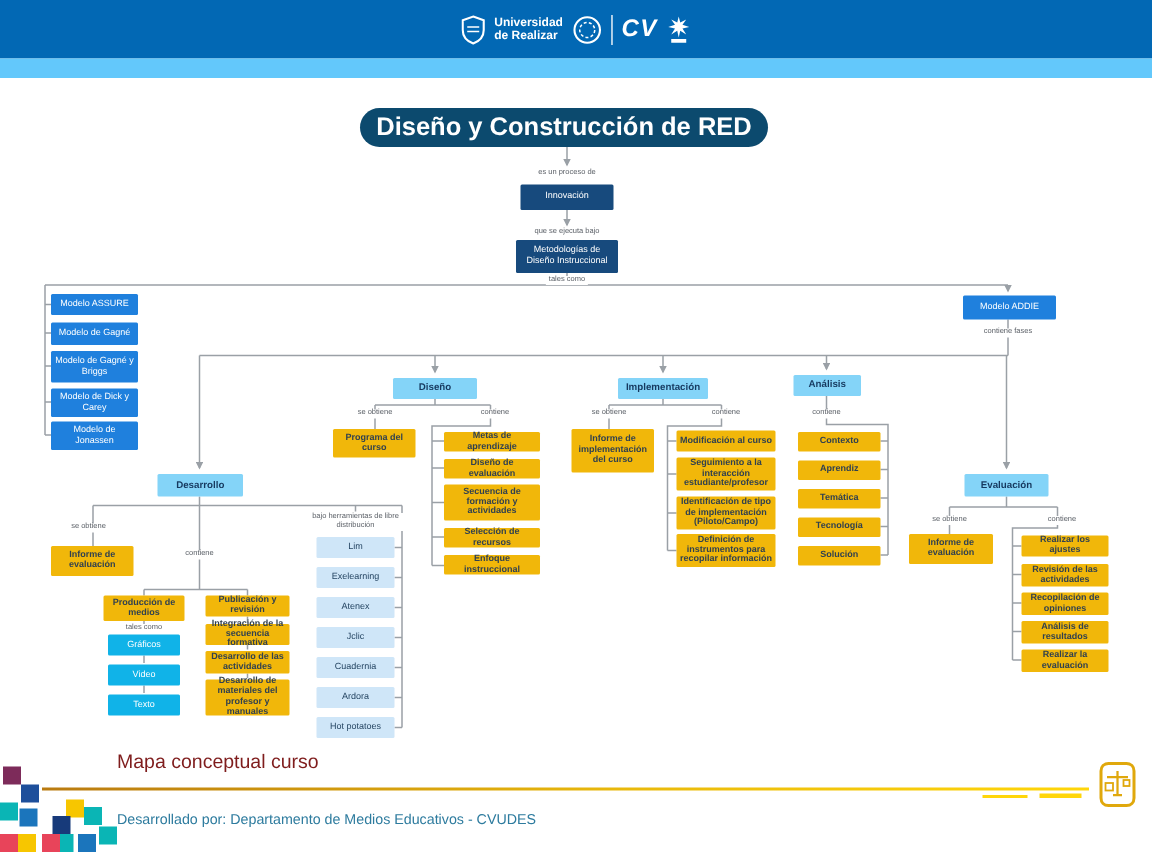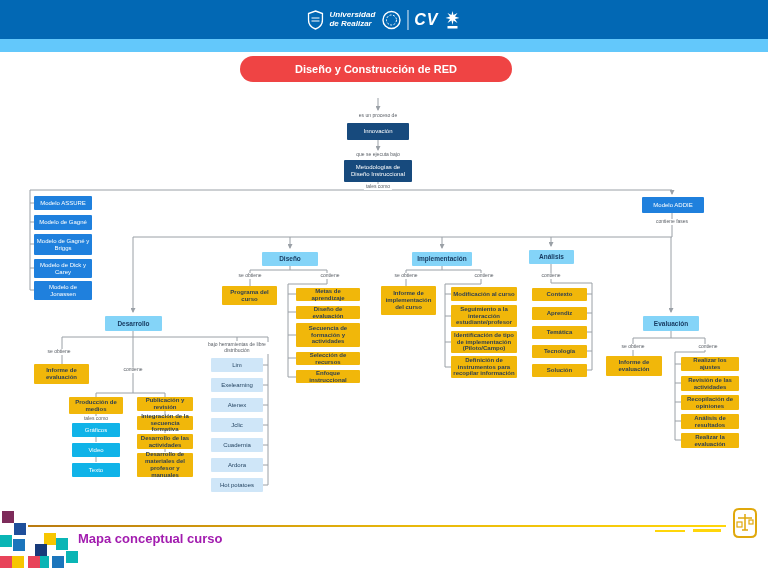--- a/index.html
+++ b/index.html
@@ -1,34 +1,34 @@
 <!DOCTYPE html>
 <html><head>
 <meta charset="utf-8">
 <style>
   html,body{margin:0;padding:0;background:#e8e8e8;}
   .stage{position:relative;width:768px;height:568px;background:#ffffff;font-family:"Liberation Sans",sans-serif;overflow:hidden;}
   .topbar{position:absolute;left:0;top:0;width:768px;height:39px;background:#0268b4;}
   .subbar{position:absolute;left:0;top:39px;width:768px;height:13px;background:#63c8fb;}
   .logo-row{position:absolute;left:50%;top:6px;transform:translateX(-50%);display:flex;align-items:center;gap:6px;height:27px;}
-  .uni-text{color:#fff;font-weight:bold;font-size:8px;line-height:1.05;text-align:left;font-style:italic;}
+  .uni-text{color:#fff;font-weight:bold;font-size:8px;line-height:1.05;text-align:left;}
   .logo-divider{width:1px;height:20px;background:#ffffff;opacity:.9;}
   .cv-text{color:#ffffff;font-weight:bold;font-style:italic;font-size:16px;letter-spacing:1px;}
   svg.lines{position:absolute;left:0;top:0;pointer-events:none;}
   .node{position:absolute;display:flex;align-items:center;justify-content:center;text-align:center;font-size:6px;line-height:1.15;padding:1px 2px;box-sizing:border-box;border-radius:1px;}
-  .pill{position:absolute;left:240px;top:56px;width:272px;height:26px;background:#ef4444;color:#fff;font-weight:bold;font-size:11px;border-radius:14px;display:flex;align-items:center;justify-content:center;}
+  .pill{position:absolute;left:240px;top:72px;width:272px;height:26px;background:#0c4a6e;color:#fff;font-weight:bold;font-size:17px;border-radius:14px;display:flex;align-items:center;justify-content:center;}
   .navy{background:#174a7d;color:#fff;}
   .blue{background:#1f80dd;color:#fff;}
   .sky{background:#84d4f8;color:#16395f;font-weight:700;font-size:6.5px;}
   .yellow{background:#f1b70a;color:#31414f;font-weight:600;}
   .cyan{background:#10b3e8;color:#fff;}
   .pale{background:#cfe6f8;color:#264663;}
   .lbl{position:absolute;transform:translateX(-50%);font-size:5px;color:#5a5f66;background:#fff;line-height:1.15;text-align:center;padding:0 2px;white-space:nowrap;}
   .lbl.wrap{white-space:normal;}
-  .footer-title{position:absolute;left:78px;top:531px;font-size:13px;font-weight:bold;color:#a21caf;}
+  .footer-title{position:absolute;left:78px;top:500px;font-size:13px;font-weight:normal;color:#7f1d1d;}
   .footer-sub{position:absolute;left:78px;top:541px;font-size:9.5px;color:#2d7b9e;}
   .goldline{position:absolute;left:28px;top:525px;width:698px;height:2px;background:linear-gradient(90deg,#b97a10,#e8b80b 55%,#ffd60a);}
   .golddash{position:absolute;height:2px;background:#ffd60a;}
   .sq{position:absolute;width:12px;height:12px;}
 </style>
 </head>
 <body>
 
 <div class="stage">
 
@@ -154,20 +154,21 @@
   <div class="node yellow" style="left:681px;top:357px;width:58px;height:14px;">Realizar los ajustes</div>
   <div class="node yellow" style="left:681px;top:376px;width:58px;height:15px;">Revisión de las actividades</div>
   <div class="node yellow" style="left:681px;top:395px;width:58px;height:15px;">Recopilación de opiniones</div>
   <div class="node yellow" style="left:681px;top:414px;width:58px;height:15px;">Análisis de resultados</div>
   <div class="node yellow" style="left:681px;top:433px;width:58px;height:15px;">Realizar la evaluación</div>
 
   <div class="goldline"></div>
   <div class="golddash" style="left:655px;top:530px;width:30px;"></div>
   <div class="golddash" style="left:693px;top:529px;width:28px;height:3px;"></div>
   <div class="footer-title">Mapa conceptual curso</div>
+  <div class="footer-sub">Desarrollado por: Departamento de Medios Educativos - CVUDES</div>
 
   <svg style="position:absolute;left:730px;top:506px;" width="30" height="34" viewBox="0 0 30 34">
     <path d="M9 3 H21 C24 3 26 5 26 8 V26 C26 29 24 31 21 31 H9 C6 31 4 29 4 26 V8 C4 5 6 3 9 3 Z" fill="none" stroke="#e0a80c" stroke-width="2"></path>
     <path d="M15 8 V24 M8 12 H22 M12 24 H18" stroke="#e0a80c" stroke-width="1.5" fill="none"></path>
     <rect x="7" y="16" width="5" height="5" fill="none" stroke="#e0a80c" stroke-width="1.2"></rect>
     <rect x="19" y="14" width="4" height="4" fill="none" stroke="#e0a80c" stroke-width="1.2"></rect>
   </svg>
 
   <div>
     <span class="sq" style="left:2px;top:511px;background:#7d2b5a;"></span>

